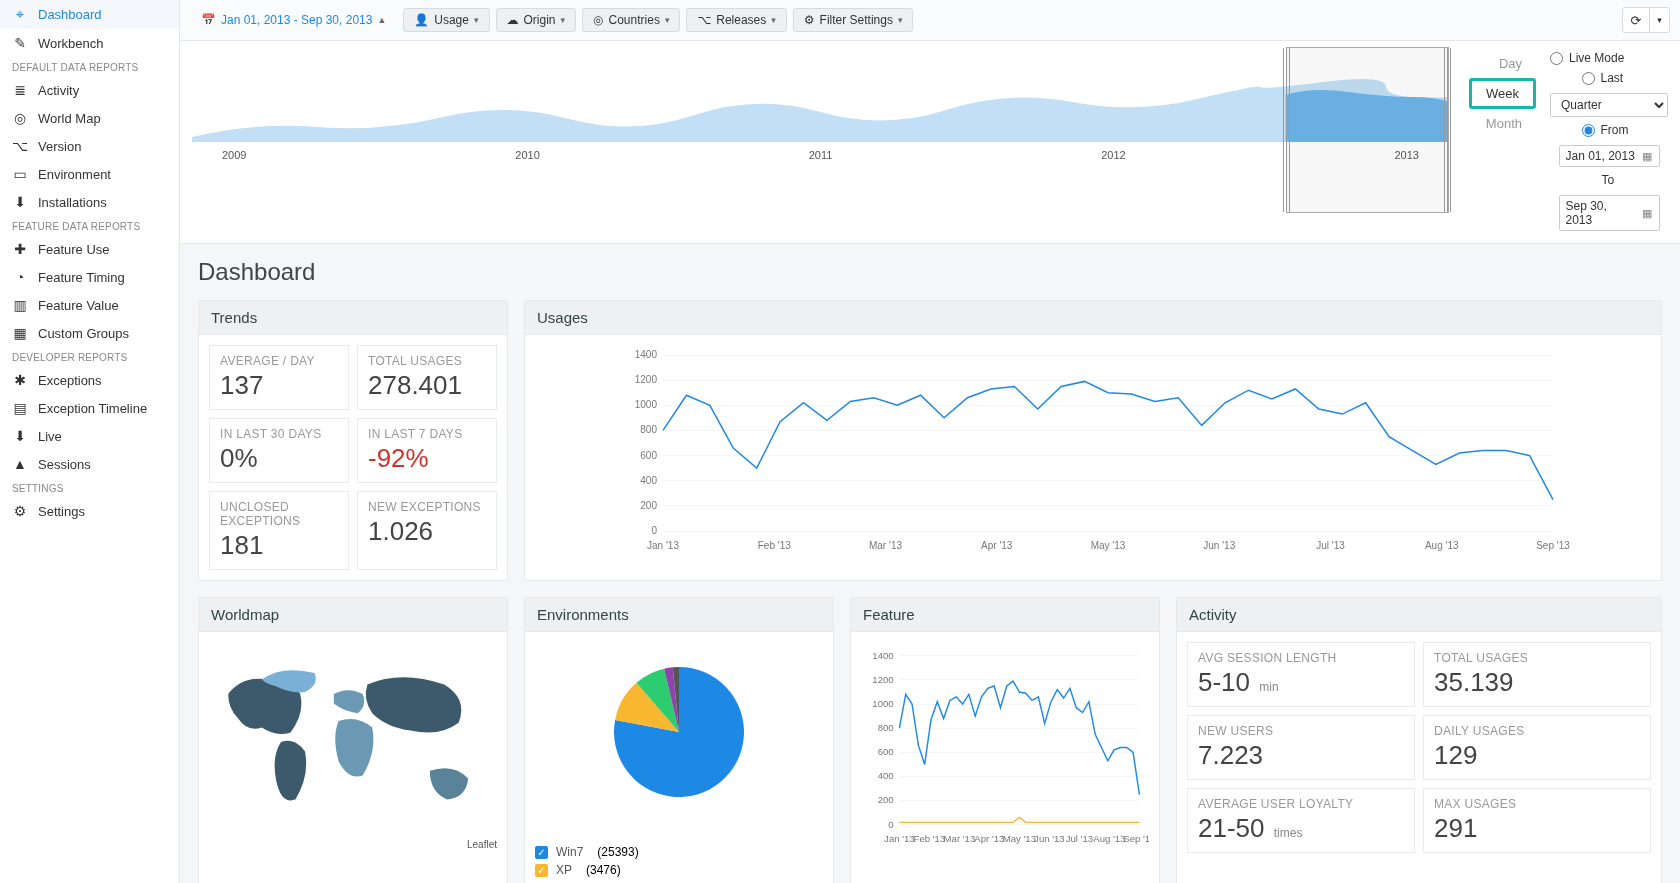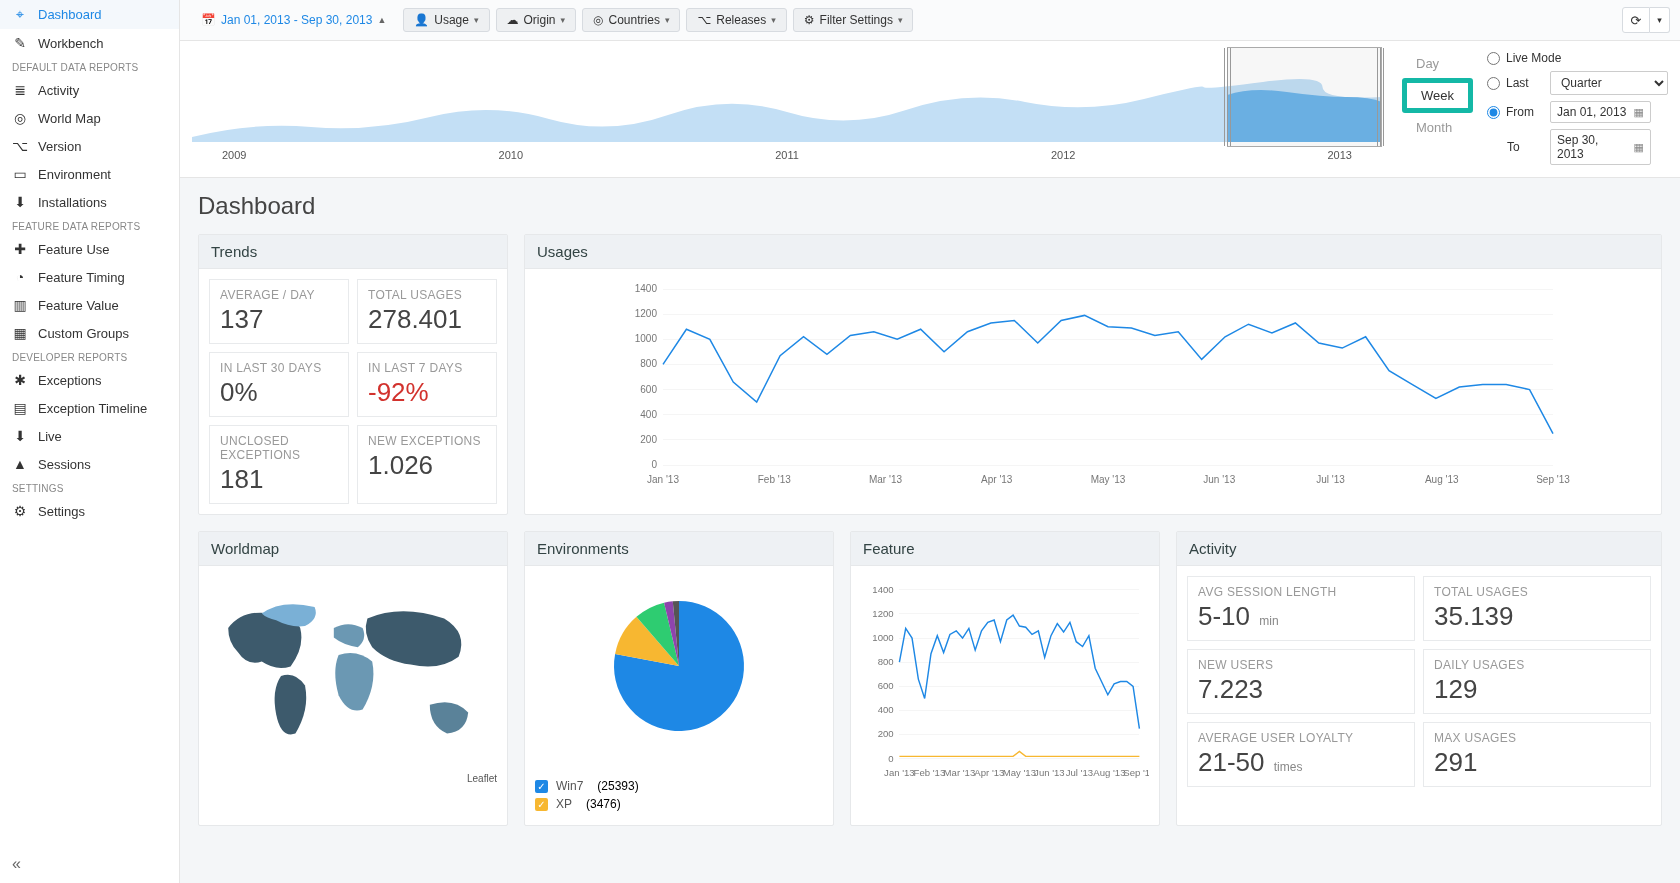--- a/index.html
+++ b/index.html
@@ -24,27 +24,27 @@
 .tb-icon-group .tb-icon-btn:last-child { border-left:none; border-radius:0 3px 3px 0; width:20px; font-size:9px; }
 .rangebar { display:flex; padding:6px 12px 12px; background:#fff; border-bottom:1px solid #e5e5e5; gap:20px; }
 .rangebar-chart { flex:1; position:relative; }
 .rangebar-chart svg { width:100%; height:100px; display:block; }
 .range-selector { position:absolute; top:0; bottom:18px; border:1px solid #aaa; background:rgba(0,0,0,0.03); }
 .range-handle { position:absolute; top:0; bottom:0; width:8px; background:repeating-linear-gradient(90deg,#999 0 1px,transparent 1px 3px); cursor:ew-resize; }
 .range-handle.left { left:-4px; }
 .range-handle.right { right:-4px; }
 .range-years { display:flex; justify-content:space-between; font-size:11px; color:#555; margin-top:2px; padding:0 30px; }
 .range-controls { display:flex; gap:14px; align-items:flex-start; padding-top:4px; }
-.gran-btns { display:flex; flex-direction:column; align-items:flex-start; gap:2px; }
+.gran-btns { display:flex; flex-direction:column; align-items:flex-end; gap:2px; }
 .gran-btn { padding:5px 14px; color:#999; cursor:pointer; font-size:13px; font-weight:500; }
-.gran-btn.active { background:#fff; border:5px solid #14b8a6; border-radius:3px; color:#333; }
+.gran-btn.active { background:#fff; border:3px solid #14b8a6; border-radius:3px; color:#333; }
 .date-opts { display:flex; flex-direction:column; gap:6px; font-size:12px; }
 .date-opts label { display:flex; align-items:center; gap:6px; color:#333; }
 .date-opts input[type=radio] { margin:0; accent-color:#1e88e5; }
-.date-opts .row { display:flex; align-items:center; gap:8px; }
+.date-opts .row { display:flex; align-items:center; gap:8px;flex-direction:column; }
 .date-opts select,.date-opts .di { border:1px solid #ccc; padding:3px 6px; border-radius:2px; background:#fff; font-size:12px; color:#333; }
 .date-opts .di { display:flex; align-items:center; gap:6px; width:101px; justify-content:space-between; }
 .date-opts .di-cal { color:#888; font-size:11px; }
 .content { padding:14px 18px 24px; }
 .content h1 { font-size:24px; font-weight:400; color:#444; margin-bottom:14px; }
 .grid { display:grid; grid-template-columns:310px 1fr; gap:16px; margin-bottom:16px; }
 .panel { background:#fff; border:1px solid #e6e8ea; border-radius:2px; }
 .panel-head { background:#eef1f4; padding:8px 12px; border-bottom:1px solid #e6e8ea; font-size:15px; font-weight:500; color:#344; }
 .panel-body { padding:10px; }
 .kpi-grid { display:grid; grid-template-columns:1fr 1fr; gap:8px; }

